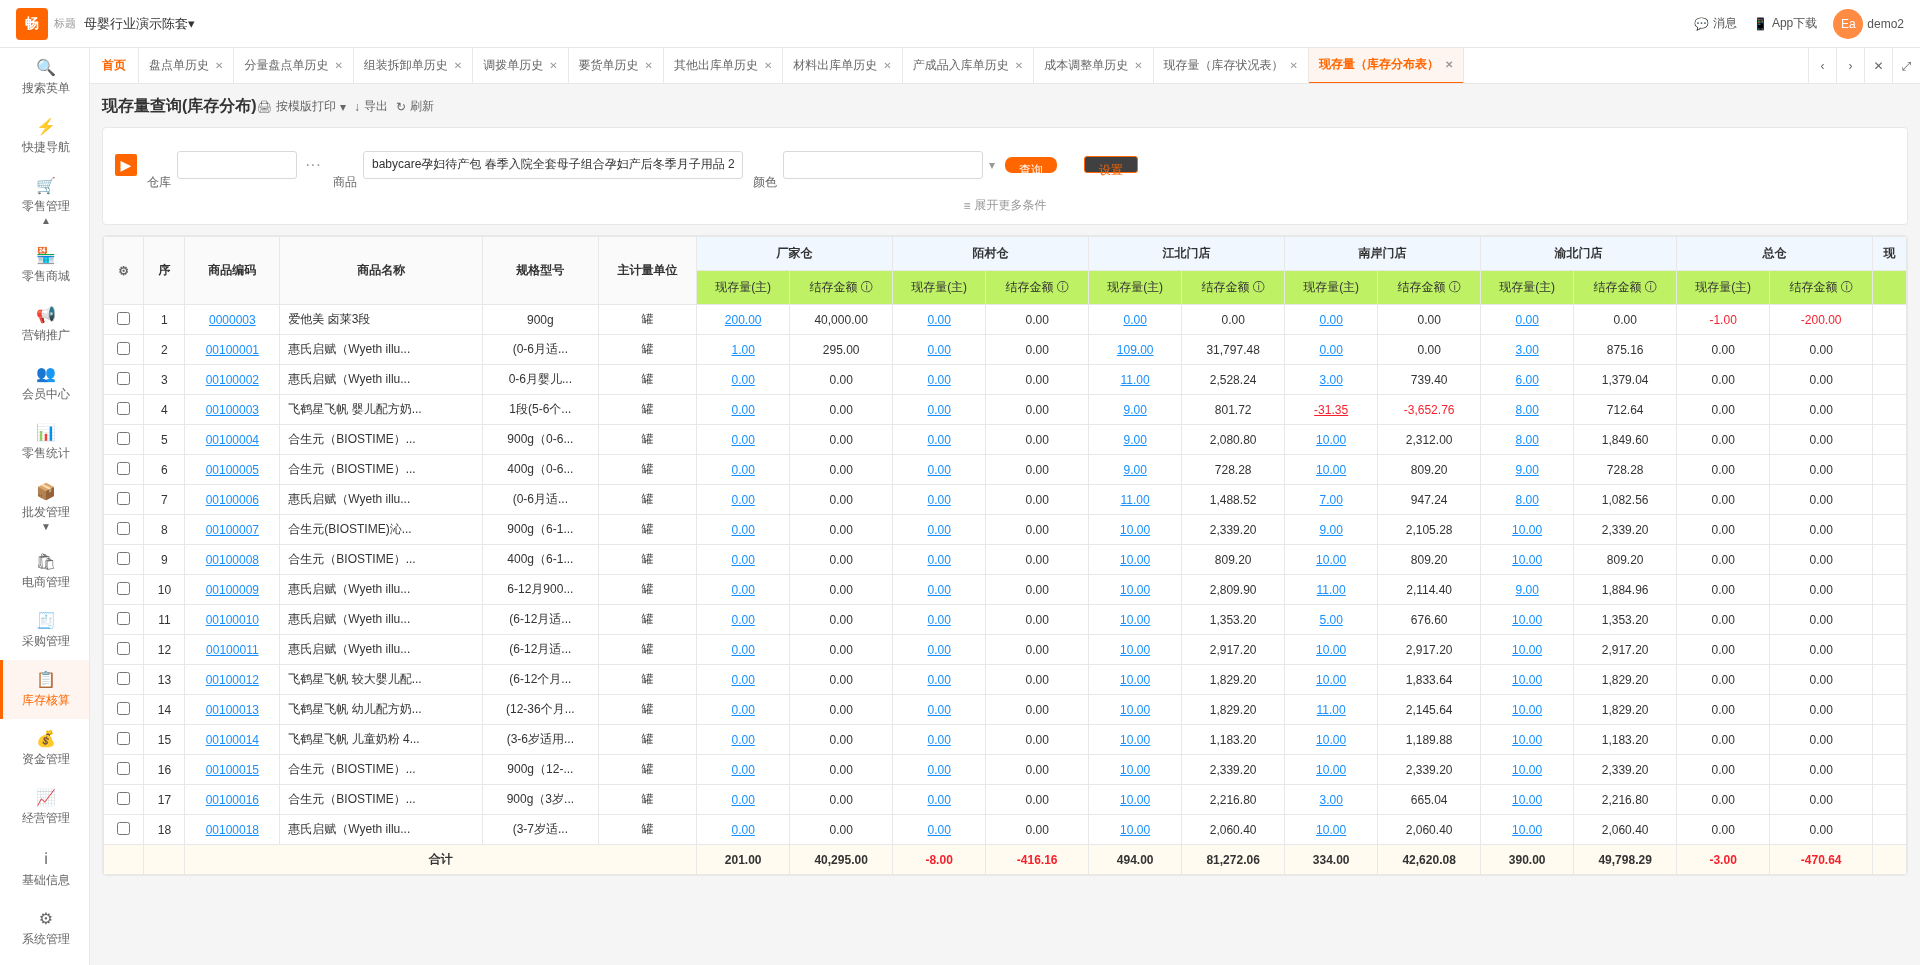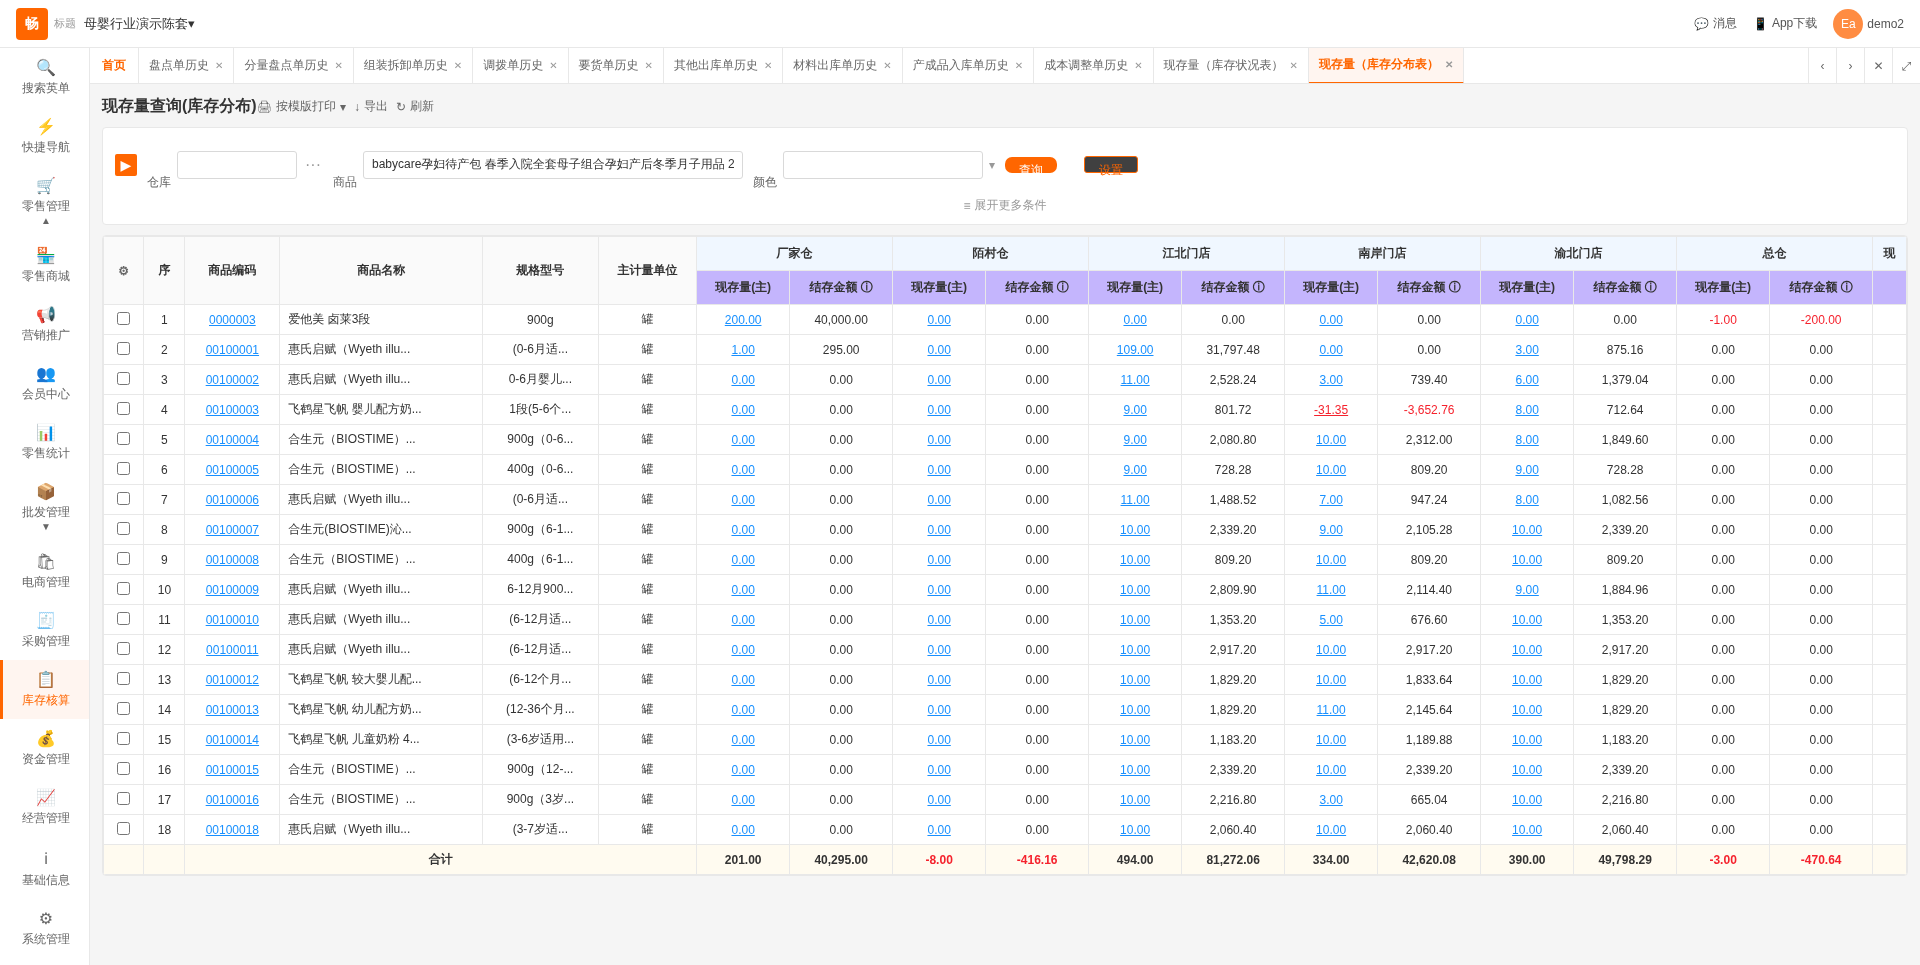--- a/index.html
+++ b/index.html
@@ -170,22 +170,22 @@
       padding: 8px 6px;
       text-align: center;
       font-weight: 600;
       color: #333;
       white-space: nowrap;
       position: sticky;
       top: 0;
       z-index: 10;
     }
     thead tr.sub-header th {
-      background: #c4b5fd;
-      font-weight: bold;
+      background: #bef264;
+      font-weight: normal;
     }
     tbody tr td {
       border: 1px solid #e8e8e8;
       padding: 6px 8px;
       text-align: center;
       color: #333;
       white-space: nowrap;
     }
     tbody tr.total-row td { background: #fffbf0; font-weight: bold; }
     .num-link { color: #1890ff; text-decoration: underline; cursor: pointer; }

